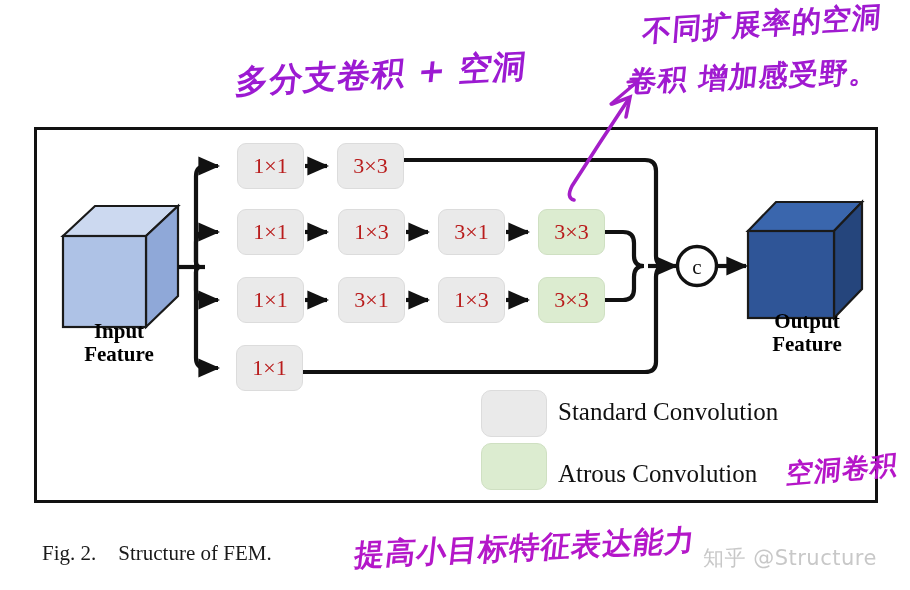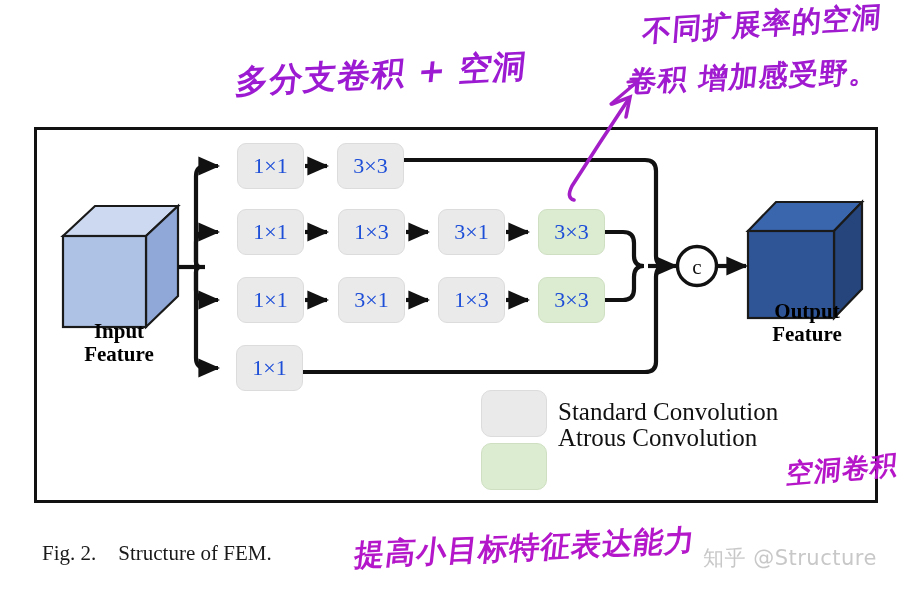--- a/index.html
+++ b/index.html
@@ -42,21 +42,21 @@
   .conv-box {
     position: absolute;
     width: 67px;
     height: 46px;
     border-radius: 9px;
     display: flex;
     align-items: center;
     justify-content: center;
     font-family: "Liberation Serif", serif;
     font-size: 22px;
-    color: #1d4ed8;
+    color: #b91c1c;
     letter-spacing: 0px;
     box-sizing: border-box;
   }
   .conv-std {
     background: #eaeaea;
     border: 1px solid #dcdcdc;
   }
   .conv-atrous {
     background: #dcecd0;
     border: 1px solid #cfe0c2;
@@ -256,30 +256,30 @@
   <div class="conv-box conv-std" style="left:338px;top:277px;">3×1</div>
   <div class="conv-box conv-std" style="left:438px;top:277px;">1×3</div>
   <div class="conv-box conv-atrous" style="left:538px;top:277px;">3×3</div>
 
   <div class="conv-box conv-std" style="left:236px;top:345px;">1×1</div>
 
   <div class="cube-label" style="left:55px;top:320px;width:128px;text-align:center;">
     <div>Input</div>
     <div>Feature</div>
   </div>
-  <div class="cube-label" style="left:742px;top:300px;width:130px;">
+  <div class="cube-label" style="left:742px;top:310px;width:130px;">
     <div>Output</div>
     <div>Feature</div>
   </div>
 
   <div class="legend-swatch" style="left:481px;top:390px;background:#eaeaea;border:1px solid #dcdcdc;"></div>
   <div class="legend-text" style="left:558px;top:398px;">Standard Convolution</div>
 
   <div class="legend-swatch" style="left:481px;top:443px;background:#dcecd0;border:1px solid #cfe0c2;"></div>
-  <div class="legend-text" style="left:558px;top:424px;">Atrous Convolution</div>
+  <div class="legend-text" style="left:558px;top:460px;">Atrous Convolution</div>
 
   <div id="caption">
     <span>Fig. 2.</span><span class="cap-gap"></span><span>Structure of FEM.</span>
   </div>
 
   <div class="hand" id="hand-top-left">多分支卷积 + 空洞</div>
   <div class="hand" id="hand-top-right-1">不同扩展率的空洞</div>
   <div class="hand" id="hand-top-right-2">卷积 增加感受野。</div>
   <div class="hand" id="hand-legend">空洞卷积</div>
   <div class="hand" id="hand-caption">提高小目标特征表达能力</div>

